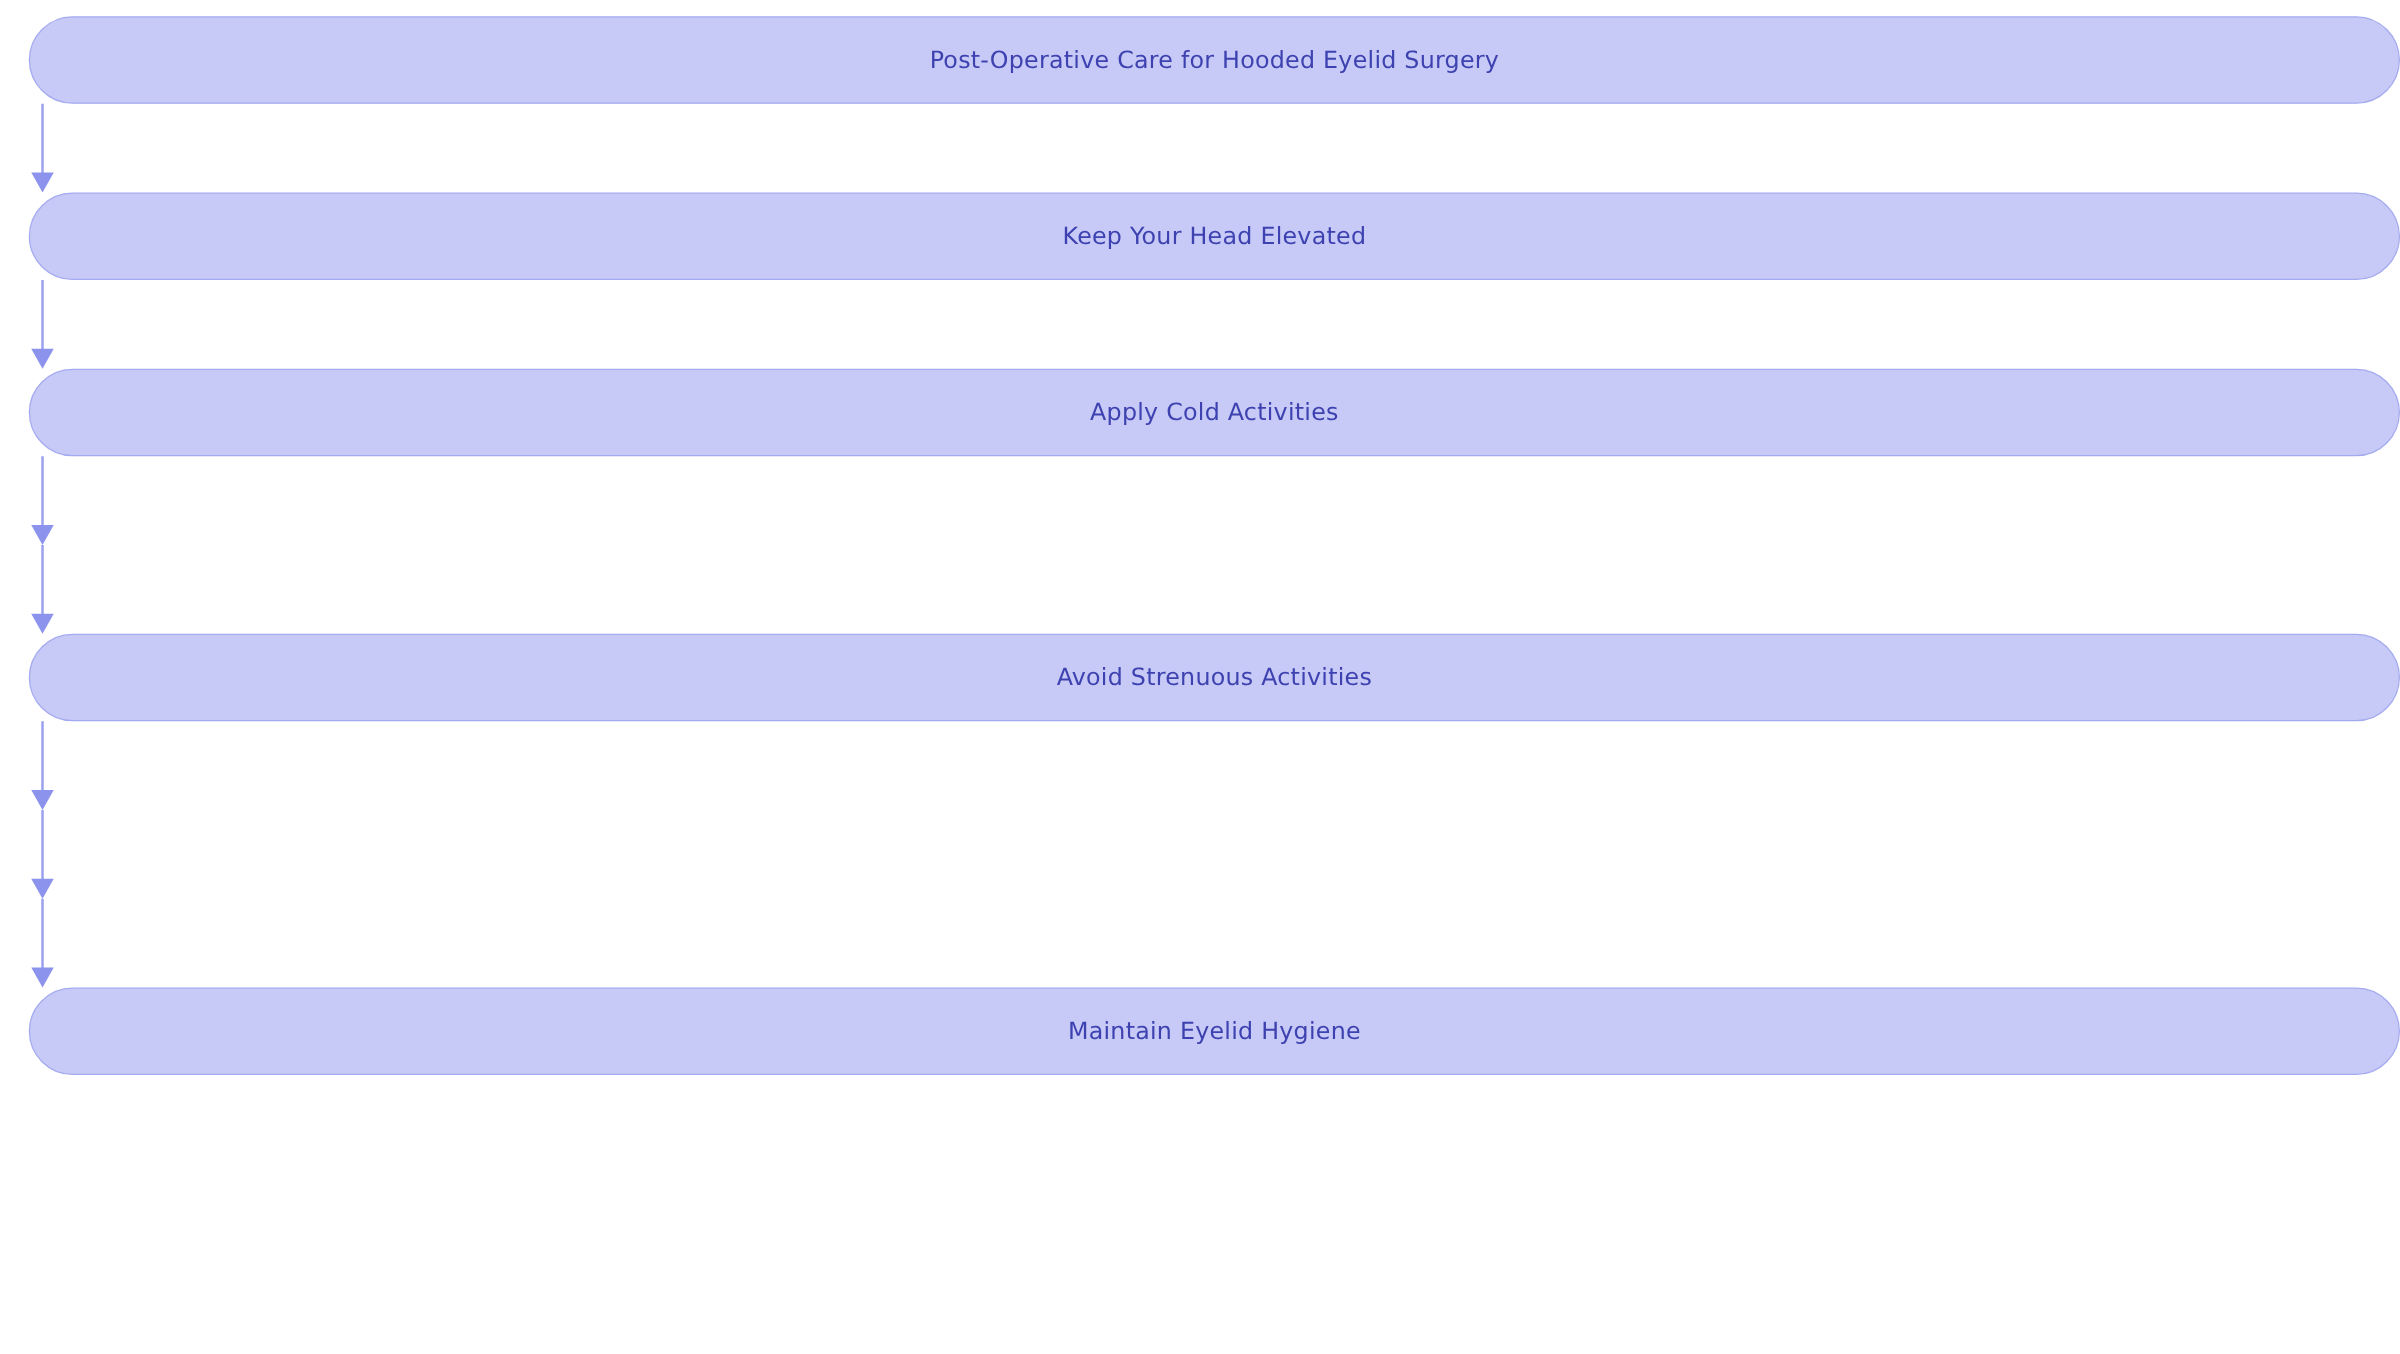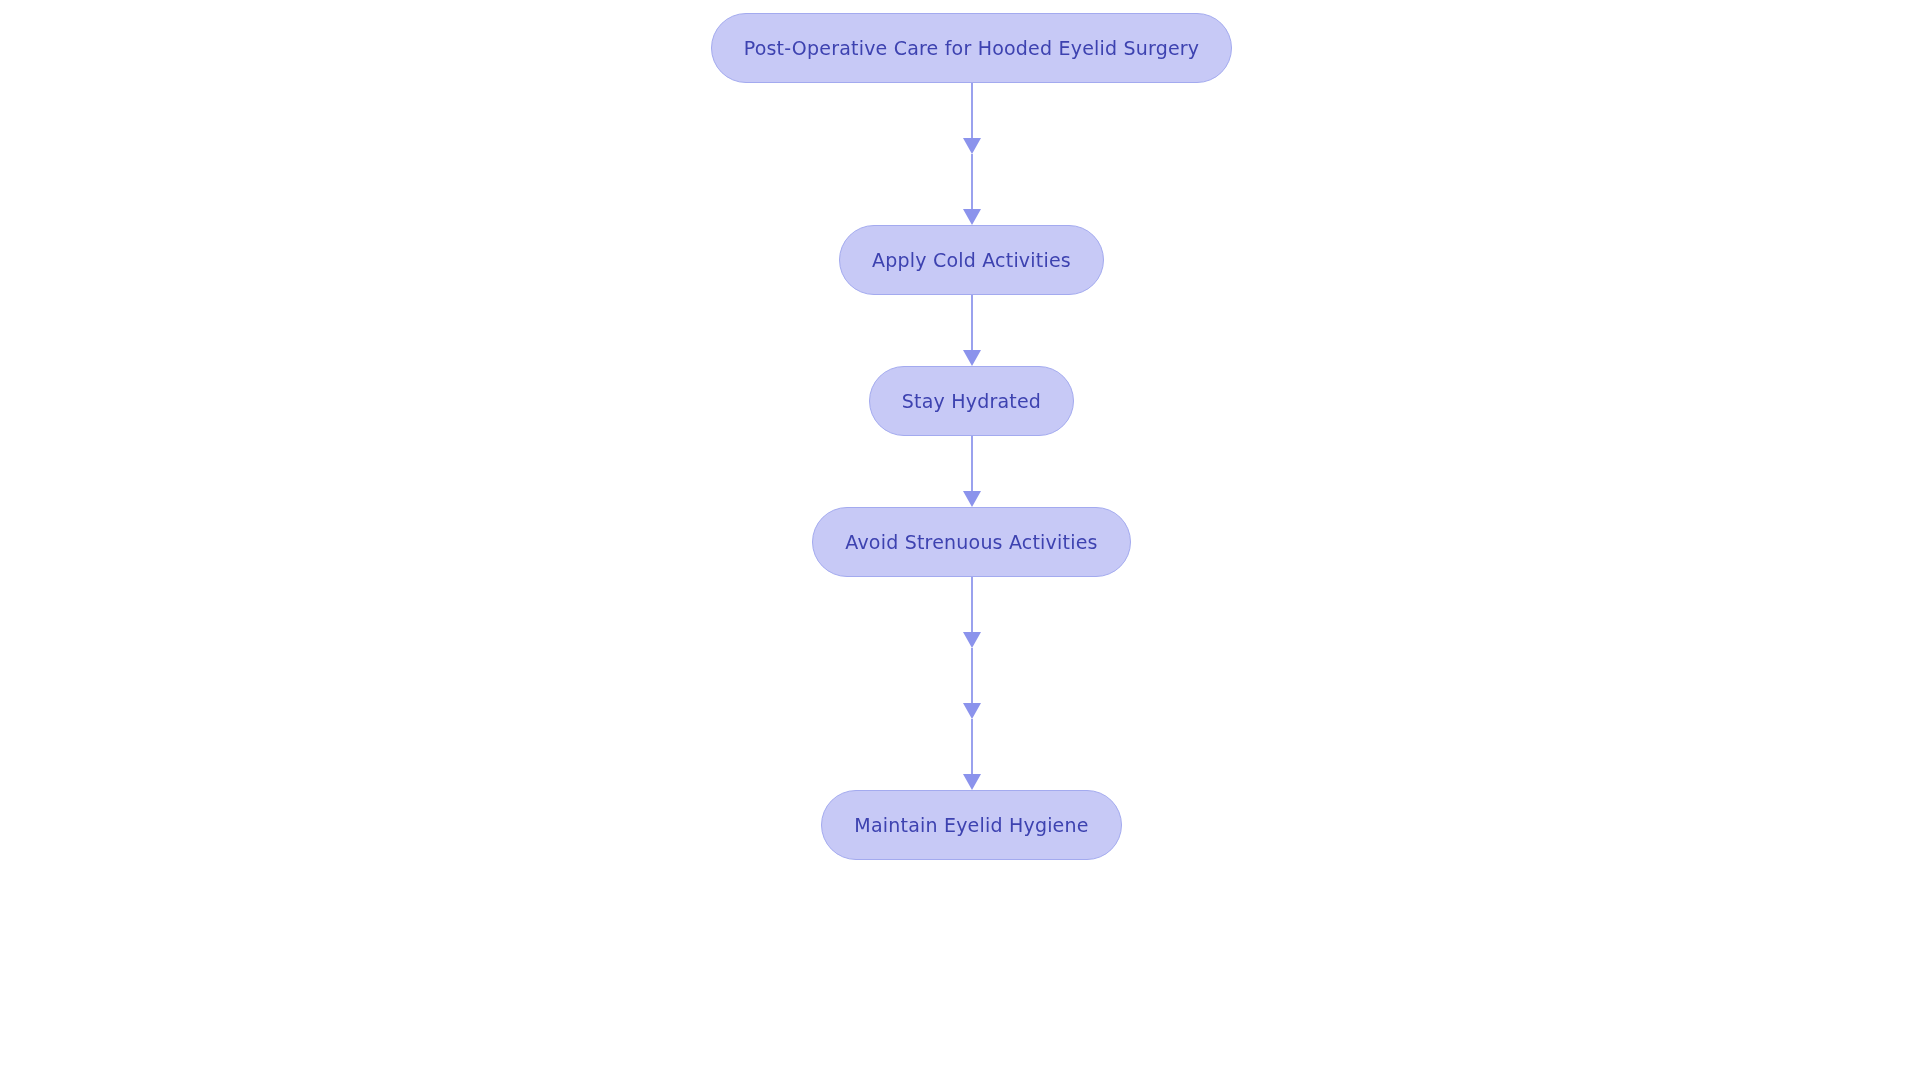--- a/index.html
+++ b/index.html
@@ -8,21 +8,20 @@
     background: #ffffff;
   }
   .canvas {
     position: relative;
     width: 1920px;
     height: 1083px;
     background: #ffffff;
     overflow: hidden;
     display: flex;
     flex-direction: column;
-    align-items: center;
     padding-top: 13px;
     box-sizing: border-box;
     font-family: "DejaVu Sans", "Liberation Sans", sans-serif;
     padding-left: 23px;
   }
   .node {
     height: 70px;
     box-sizing: border-box;
     border-radius: 35px;
     background: #c7c9f6;
@@ -67,38 +66,38 @@
 
   <div class="node">
     <span>Post-Operative Care for Hooded Eyelid Surgery</span>
   </div>
 
   <div class="connector">
     <div class="line"></div>
     <div class="head"></div>
   </div>
 
+  <div class="node">
+    <span>Keep Your Head Elevated</span>
+  </div>
 
   <div class="connector">
     <div class="line"></div>
     <div class="head"></div>
   </div>
 
   <div class="node">
     <span>Apply Cold Activities</span>
   </div>
 
   <div class="connector">
     <div class="line"></div>
     <div class="head"></div>
   </div>
 
-  <div class="node">
-    <span>Stay Hydrated</span>
-  </div>
 
   <div class="connector">
     <div class="line"></div>
     <div class="head"></div>
   </div>
 
   <div class="node">
     <span>Avoid Strenuous Activities</span>
   </div>
 

